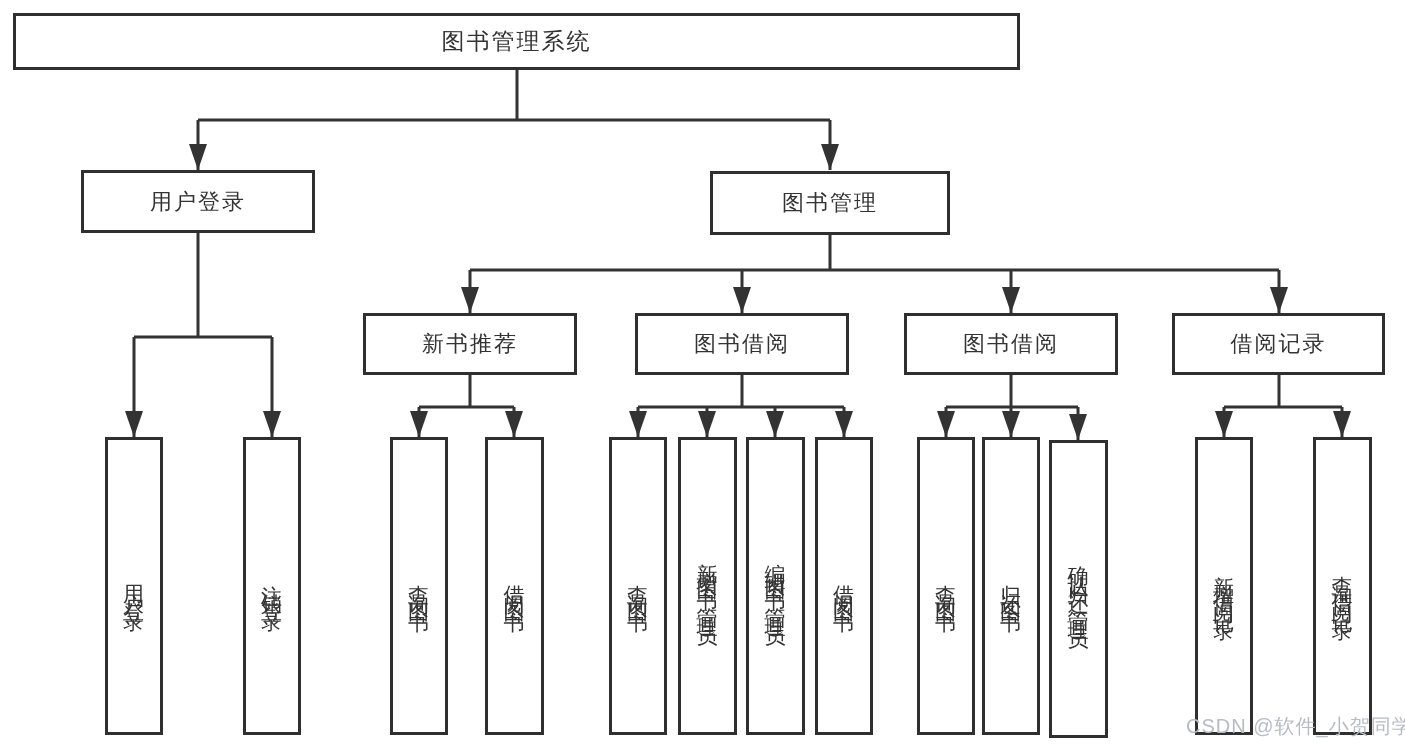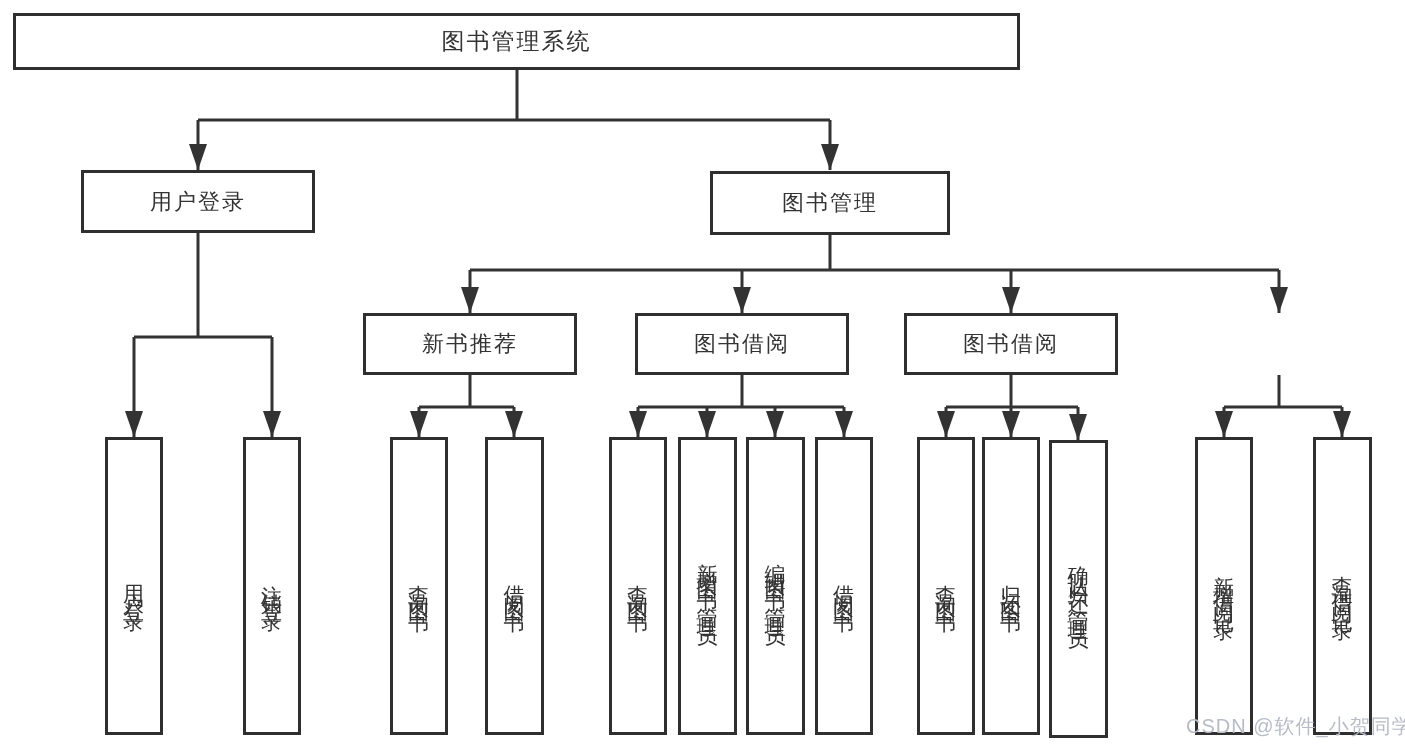--- a/index.html
+++ b/index.html
@@ -83,20 +83,21 @@
   </svg>
 
   <div class="node root" style="left:13px;top:13px;width:1007px;height:57px">图书管理系统</div>
 
   <div class="node" style="left:81px;top:170px;width:234px;height:63px">用户登录</div>
   <div class="node" style="left:710px;top:171px;width:240px;height:64px">图书管理</div>
 
   <div class="node" style="left:635px;top:313px;width:214px;height:62px">图书借阅</div>
   <div class="node" style="left:363px;top:313px;width:214px;height:62px">新书推荐</div>
   <div class="node" style="left:904px;top:313px;width:214px;height:62px">图书借阅</div>
+  <div class="node" style="left:1172px;top:313px;width:213px;height:62px">借阅记录</div>
 
   <div class="node v" style="left:105px;top:437px;width:58px;height:298px">用户登录</div>
   <div class="node v" style="left:243px;top:437px;width:58px;height:298px">注销登录</div>
 
   <div class="node v" style="left:390px;top:437px;width:58px;height:298px">查询图书</div>
   <div class="node v" style="left:485px;top:437px;width:59px;height:298px">借阅图书</div>
 
   <div class="node v" style="left:609px;top:437px;width:58px;height:298px">查询图书</div>
   <div class="node v" style="left:678px;top:437px;width:59px;height:298px">新增图书（管理员）</div>
   <div class="node v" style="left:746px;top:437px;width:59px;height:298px">编辑图书（管理员）</div>

